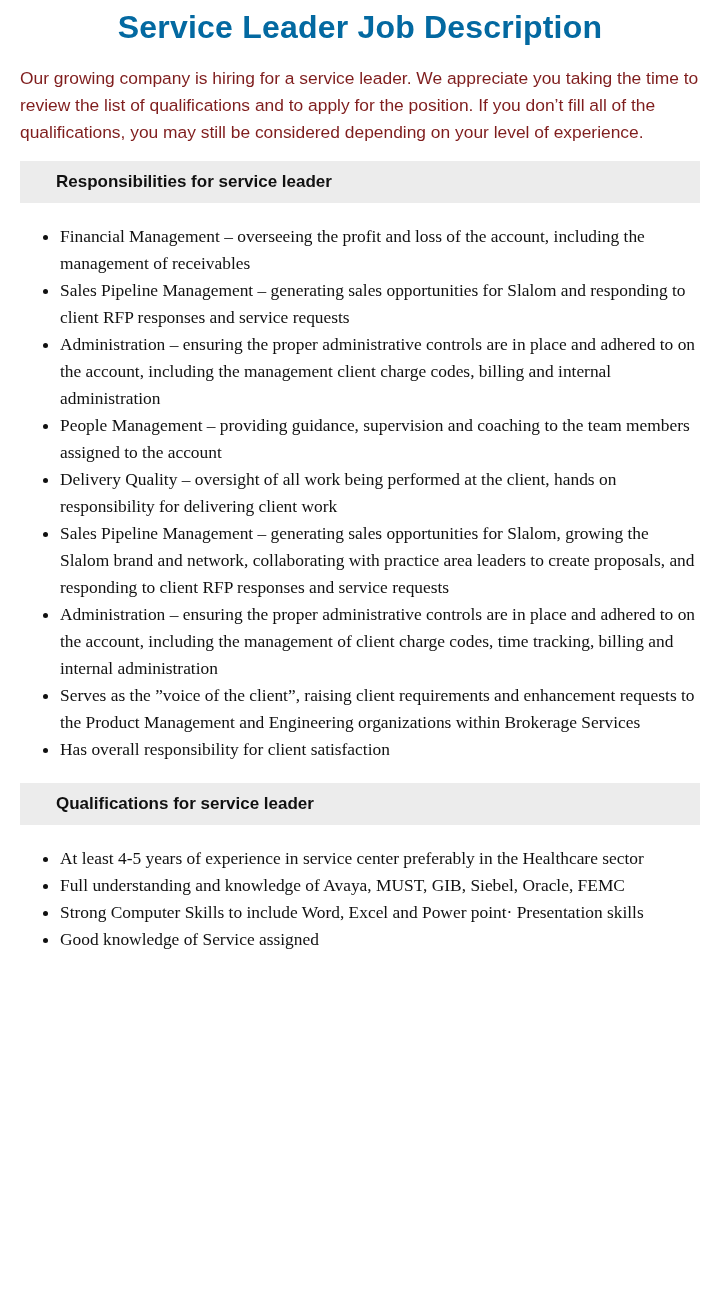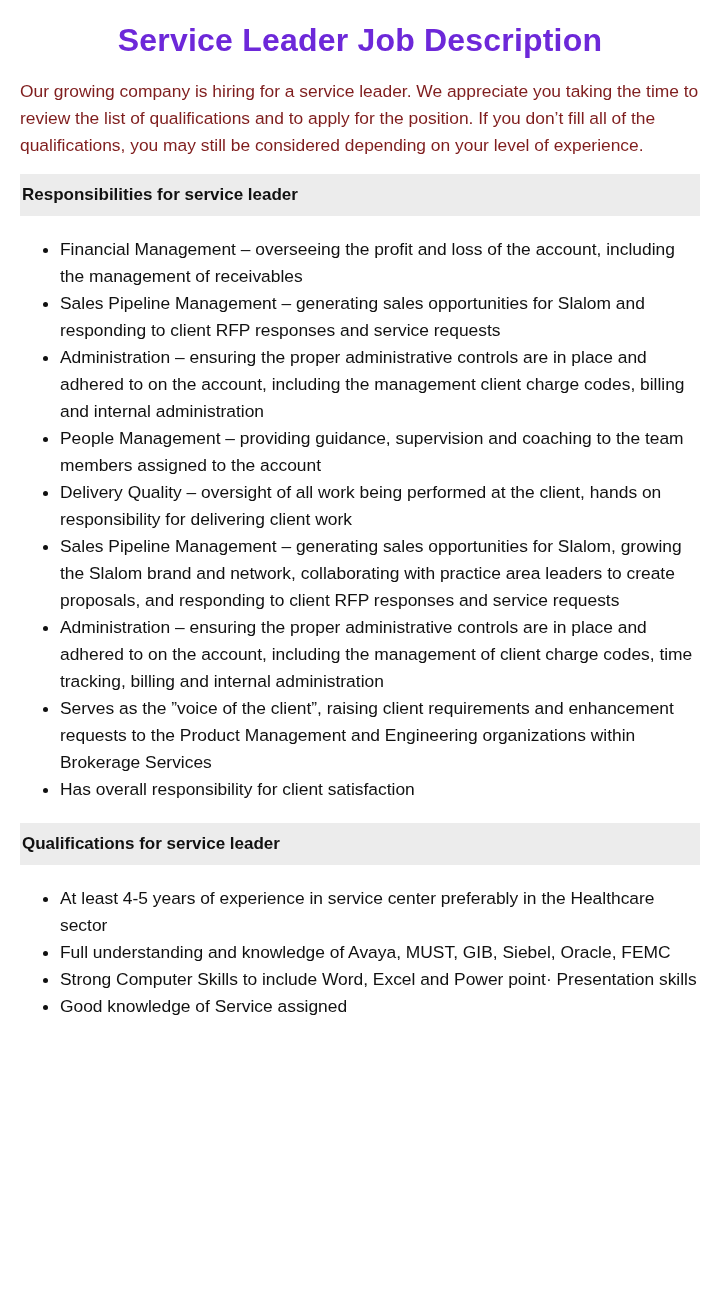--- a/index.html
+++ b/index.html
@@ -6,49 +6,50 @@
     body {
       width: 720px;
       height: 1299px;
       overflow: hidden;
       font-family: "Liberation Sans", "DejaVu Sans", sans-serif;
       color: #111111;
     }
     .page { padding: 0 20px 0 20px; }
     h1 {
       margin: 0;
-      padding-top: 19px;
+      padding-top: 6px;
       height: 42px;
       line-height: 42px;
       text-align: center;
       font-size: 32px;
       font-weight: bold;
-      color: #6d28d9;
+      color: #0369a1;
       letter-spacing: 0.2px;
     }
     .intro {
       margin: 17px 0 0 0;
       font-size: 17.4px;
       line-height: 27px;
       color: #7f1d1d;
     }
     .section-header {
       margin-top: 15px;
       background: #ececec;
       height: 42px;
       line-height: 42px;
-      padding-left: 2px;
+      padding-left: 36px;
       font-size: 17px;
       font-weight: bold;
       color: #111111;
     }
     ul.items {
       margin: 20px 0 0 0;
       padding: 0 0 0 40px;
       list-style: none;
+      font-family: Liberation Serif, serif;
     }
     ul.items li {
       position: relative;
       font-size: 17.4px;
       line-height: 27px;
       color: #111111;
     }
     ul.items li::before {
       content: "";
       position: absolute;

